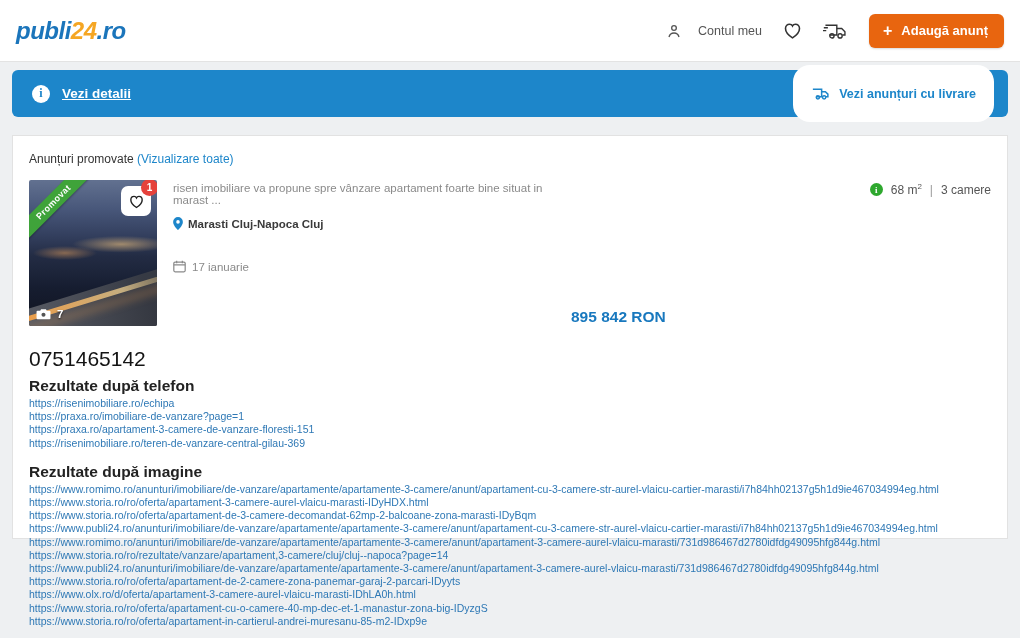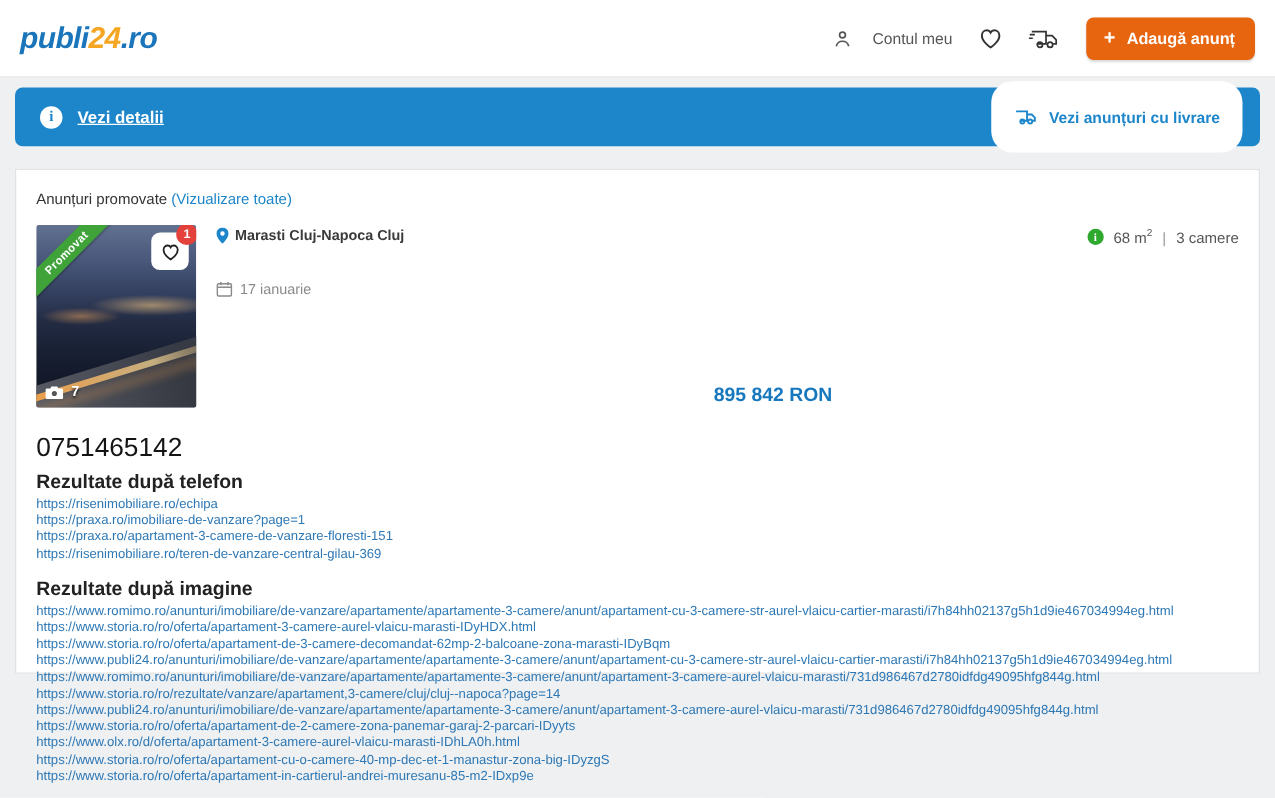--- a/index.html
+++ b/index.html
@@ -162,20 +162,21 @@
       <div class="photo-count">
         <svg width="15" height="12" viewBox="0 0 24 20" fill="#fff">
             <path d="M8 2L6.5 4.5H2a1.6 1.6 0 0 0-1.6 1.6V17A1.6 1.6 0 0 0 2 18.6h20a1.6 1.6 0 0 0 1.6-1.6V6.1A1.6 1.6 0 0 0 22 4.5h-4.5L16 2H8z"></path>
             <circle cx="12" cy="11.3" r="3.4" fill="#555"></circle>
           </svg>
         <span>7</span>
       </div>
     </div>
 
     <div class="listing-main">
+      <p class="listing-desc">risen imobiliare va propune spre vânzare apartament foarte bine situat in marast ...</p>
       <div class="listing-loc">
         <svg width="10" height="13" viewBox="0 0 12 16" fill="#1d86ca">
             <path d="M6 0a6 6 0 0 0-6 6c0 4.5 6 10 6 10s6-5.5 6-10a6 6 0 0 0-6-6zm0 8.2A2.2 2.2 0 1 1 6 3.8a2.2 2.2 0 0 1 0 4.4z"></path>
           </svg>
         <span>Marasti Cluj-Napoca Cluj</span>
       </div>
       <div class="listing-date">
         <svg width="13" height="13" viewBox="0 0 16 16" fill="none" stroke="#8a8a8a" stroke-width="1.5">
             <rect x="1" y="2.5" width="14" height="12" rx="1.5"></rect>
             <path d="M1 6h14M4.5 0.8v3.2M11.5 0.8v3.2"></path>

